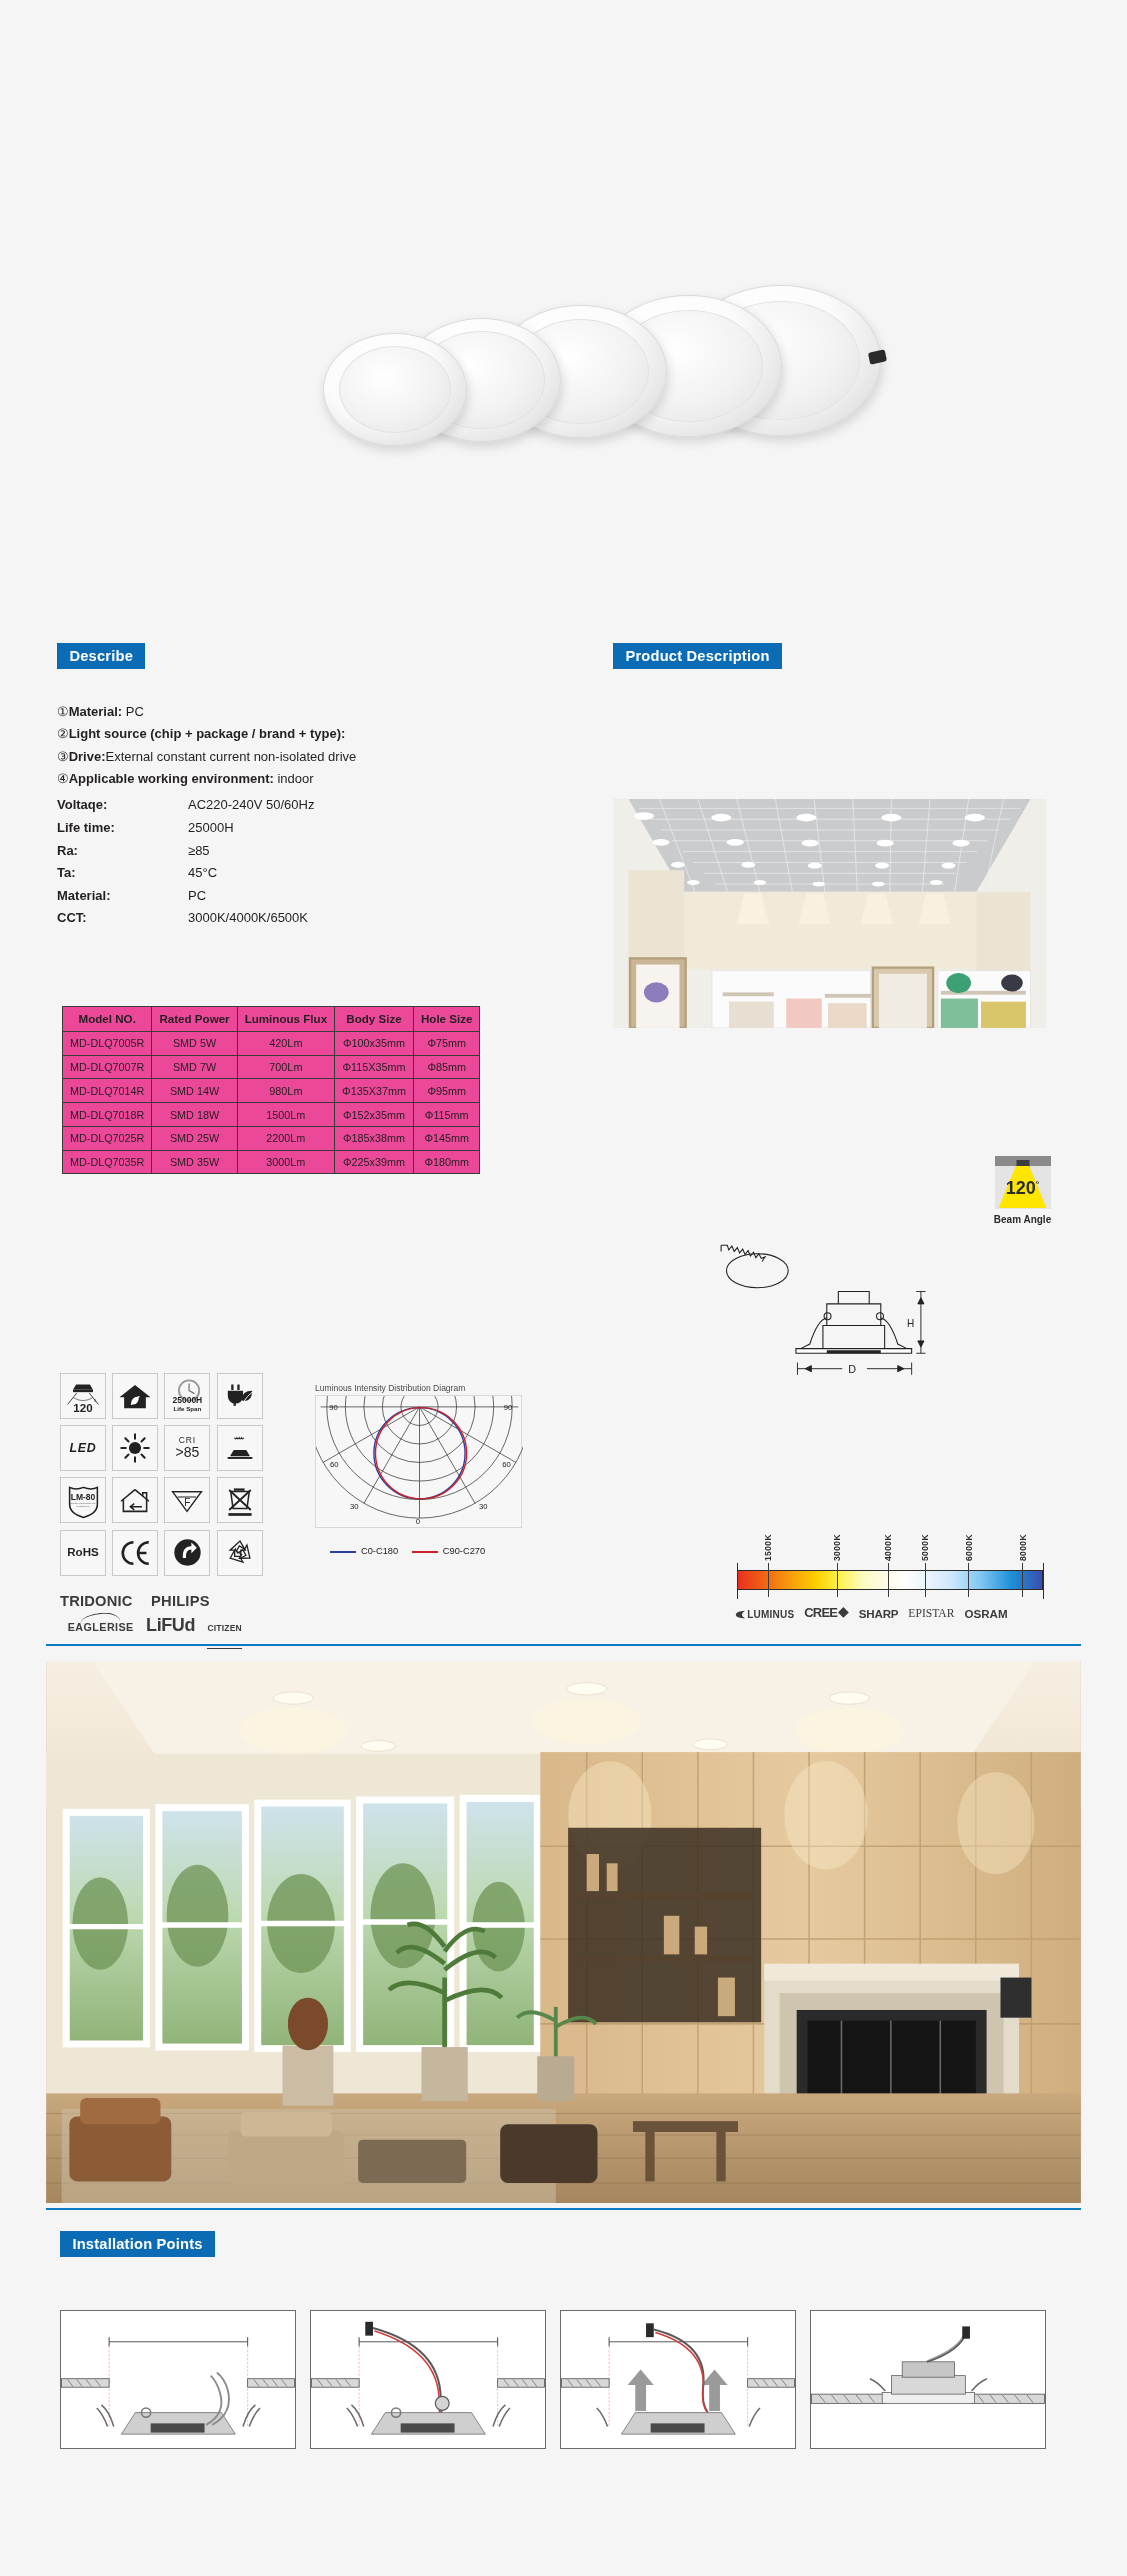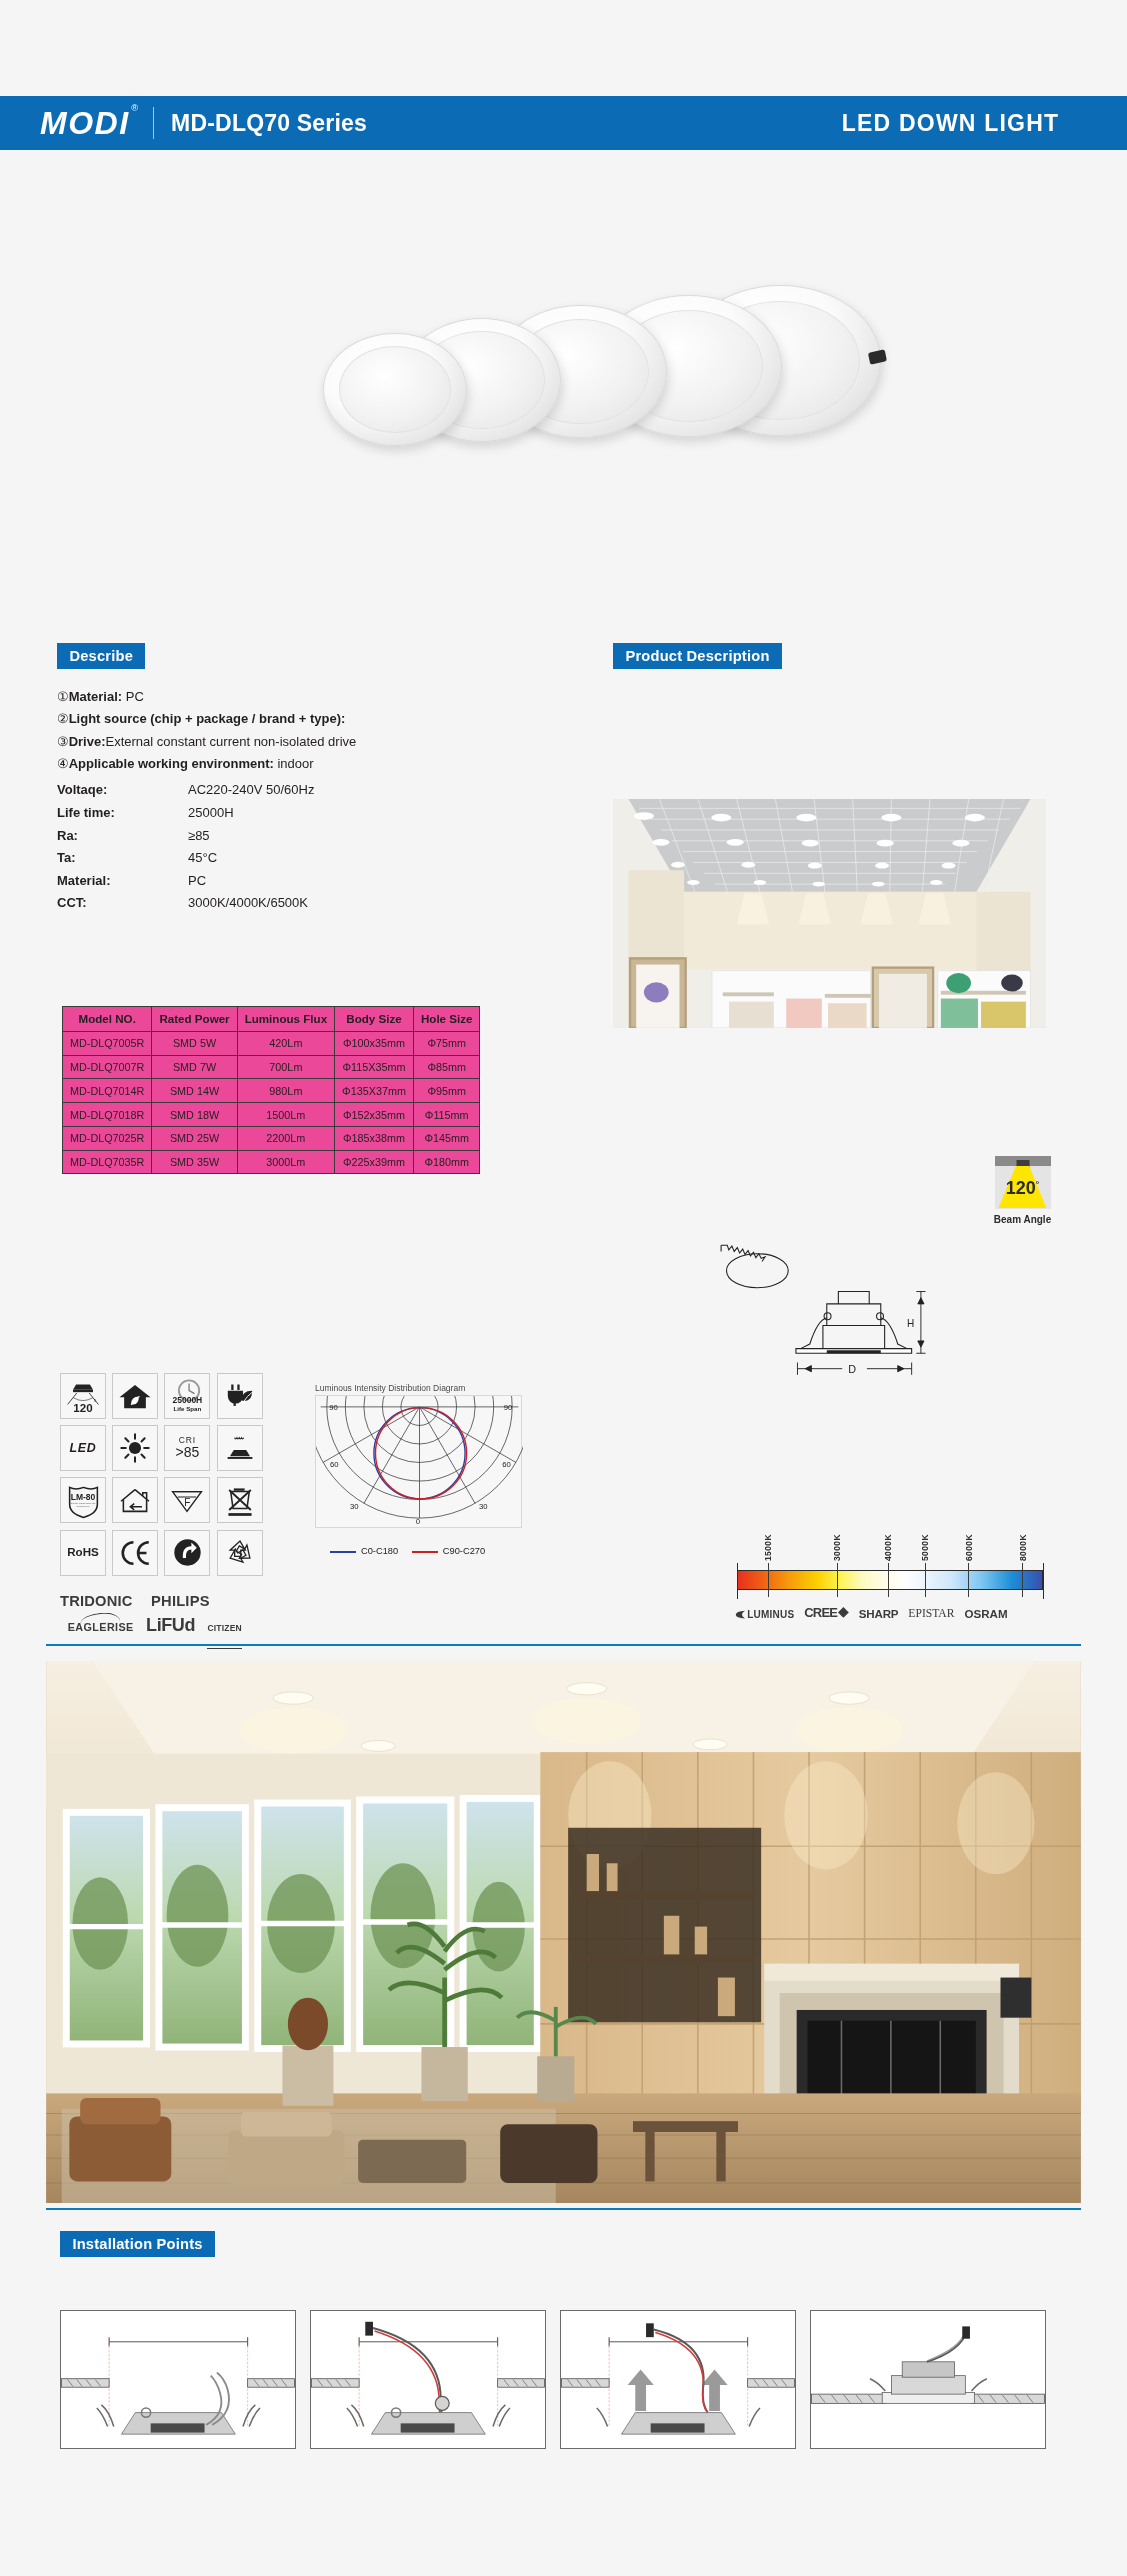--- a/index.html
+++ b/index.html
@@ -61,21 +61,21 @@
 
   
   .tag {
     display: inline-block; background: #0b6cb5; color: #fff;
     font-size: 14.7px; font-weight: bold; padding: 4.6px 12.4px 5.4px 12.4px;
     letter-spacing: 0.2px;
   }
 
   
   .describe-block { position: absolute; left: 57px; top: 643px; width: 510px; }
-  .desc-list { margin-top: 17px; }
+  .desc-list { margin-top: 32px; }
   .desc-list li {
     list-style: none; font-size: 13px; color: #231f20; line-height: 1.72;
   }
   .desc-list li b { font-weight: bold; }
 
   .spec-table { margin-top: 4px; font-size: 13px; color: #231f20; }
   .spec-row { display: flex; line-height: 1.74; }
   .spec-key { width: 131px; font-weight: bold; }
   .spec-val { flex: 1; }
 
@@ -222,29 +222,20 @@
   .install-cap {
     width: 236px; text-align: center; font-size: 9.7px; color: #2b2b2b;
     line-height: 1.45; font-family: "Liberation Sans", sans-serif;
   }
 </style>
 </head>
 <body>
 
 <div class="page">
 
-  <div class="header">
-    <div class="brand-logo">
-      <span>MODI</span>
-      <span class="brand-reg">®</span>
-    </div>
-    <div class="brand-divider"></div>
-    <div class="series-title">MD-DLQ70 Series</div>
-    <div class="header-right">LED DOWN LIGHT</div>
-  </div>
 
   <div class="hero">
 
     <div class="lamp" style="left:680px; top:131px; width:201px; height:151px;">
       <div class="inner" style="left:20px; top:14.7px; right:20px; bottom:14.7px;"></div>
       <div class="clip" style="left:-6.2px; top:65px;"></div>
       <div class="clip" style="right:-6.2px; top:65px;"></div>
     </div>
     <div class="lamp" style="left:595px; top:141px; width:187px; height:142px;">
       <div class="inner" style="left:18.5px; top:14px; right:18.5px; bottom:14px;"></div>

